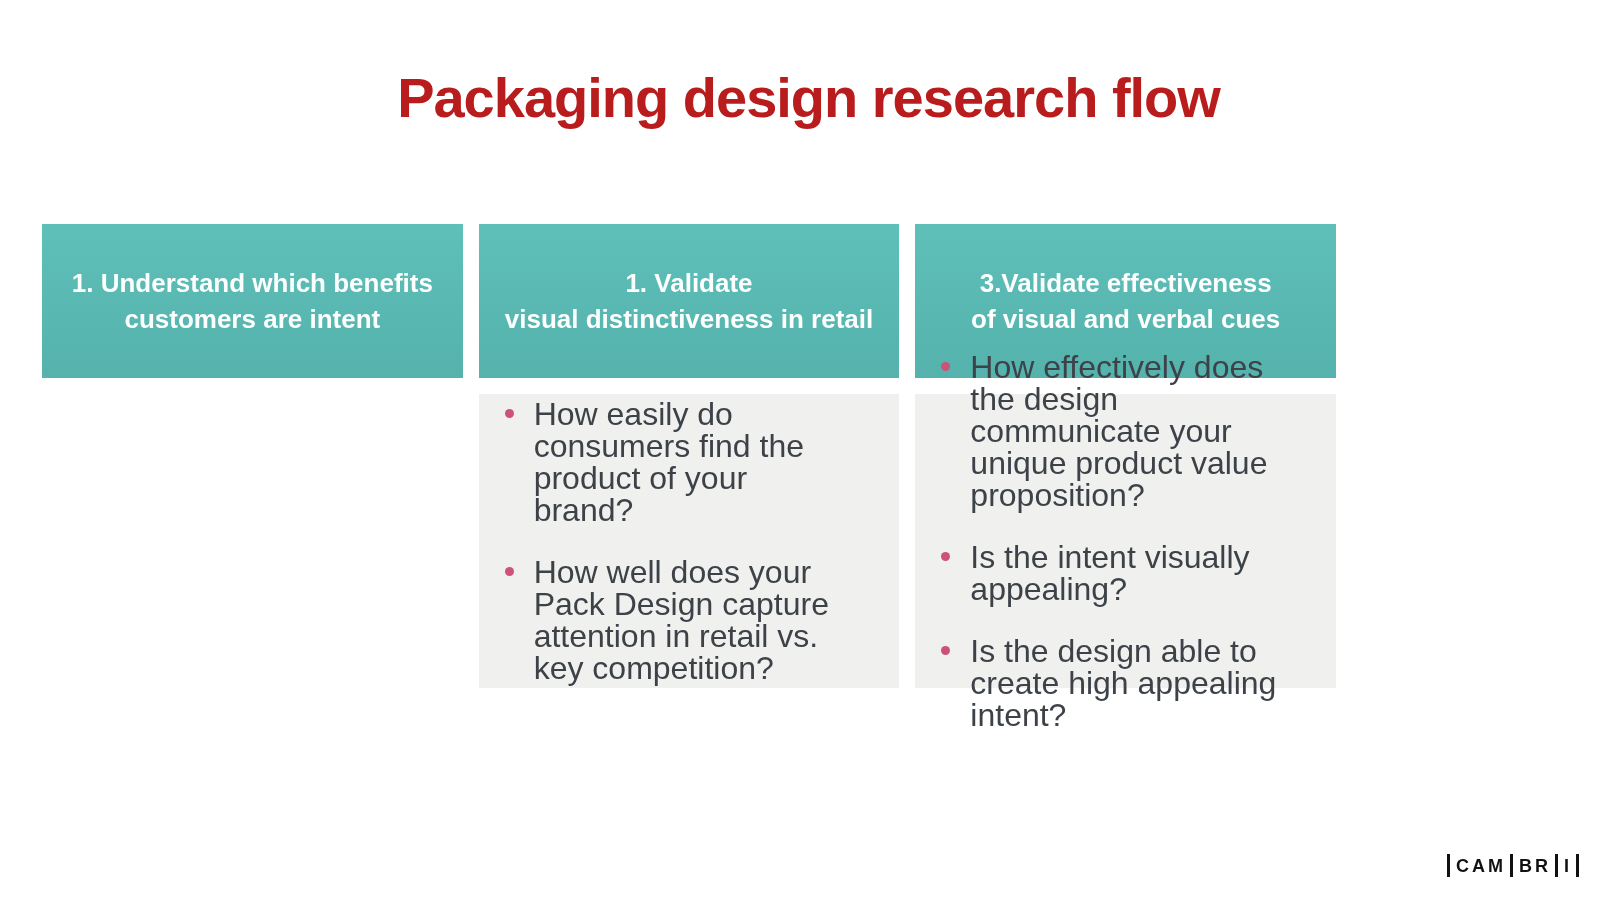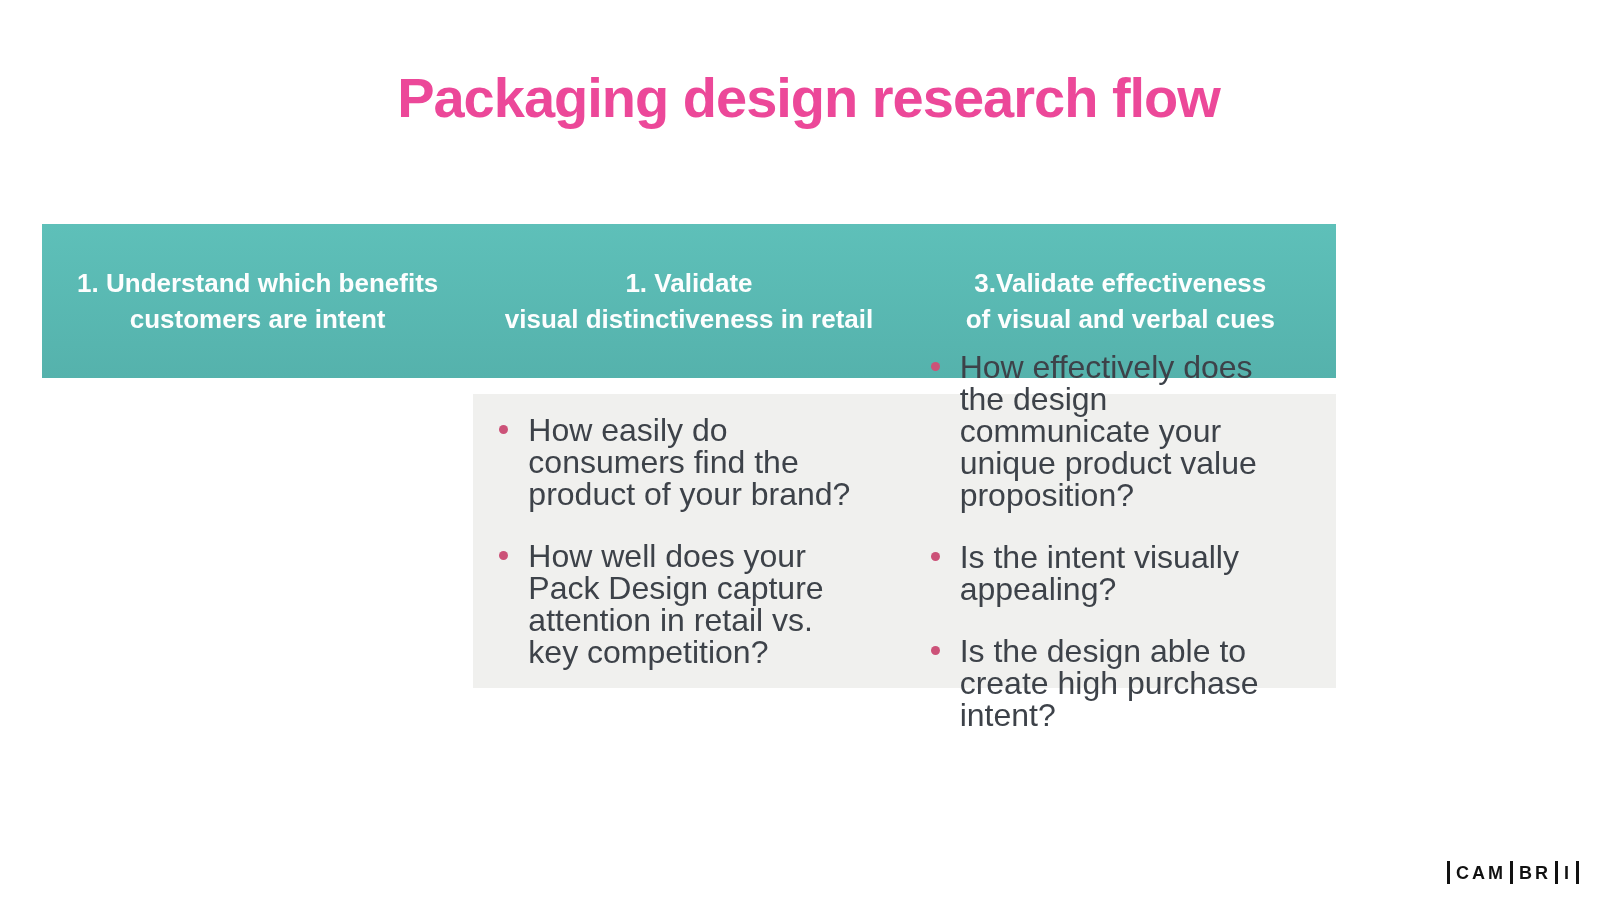--- a/index.html
+++ b/index.html
@@ -10,29 +10,30 @@
     position: relative;
     overflow: hidden;
   }
   .slide-title {
     padding-top: 64px;
     text-align: center;
     font-size: 56px;
     font-weight: 700;
     letter-spacing: -1px;
     line-height: 1.22;
-    color: #ec4899;
+    color: #b91c1c;
   }
   .columns {
     position: absolute;
     left: 42px;
     top: 224px;
     width: 1294px;
     display: grid;
     grid-template-columns: repeat(3, 1fr);
+    column-gap: 16px;
   }
   .column { display: flex; flex-direction: column; }
   .col-header {
     height: 154px;
     background: linear-gradient(#5ec0b9, #55b2ac);
     color: #fdfefe;
     display: flex;
     flex-direction: column;
     justify-content: center;
     align-items: center;
@@ -66,21 +67,21 @@
     margin-left: 12px;
   }
   .bullet-text {
     font-size: 32px;
     line-height: 32px;
     color: #3d4249;
   }
   .logo {
     position: absolute;
     right: 38px;
-    bottom: 13px;
+    bottom: 20px;
     display: flex;
     align-items: center;
     gap: 4px;
   }
   .logo .bar {
     width: 3px;
     height: 23px;
     background: #111111;
   }
   .logo .seg {
@@ -132,21 +133,21 @@
       <div class="bullet-item">
         <span class="bullet-dot"></span>
         <span class="bullet-text">How effectively does the design communicate your unique product value proposition?</span>
       </div>
       <div class="bullet-item">
         <span class="bullet-dot"></span>
         <span class="bullet-text">Is the intent visually appealing?</span>
       </div>
       <div class="bullet-item">
         <span class="bullet-dot"></span>
-        <span class="bullet-text">Is the design able to create high purchase intent?</span>
+        <span class="bullet-text">Is the design able to create high appealing intent?</span>
       </div>
     </div>
   </div>
 
 </div>
 
 <div class="logo">
   <span class="bar"></span>
   <span class="seg">CAM</span>
   <span class="bar"></span>

